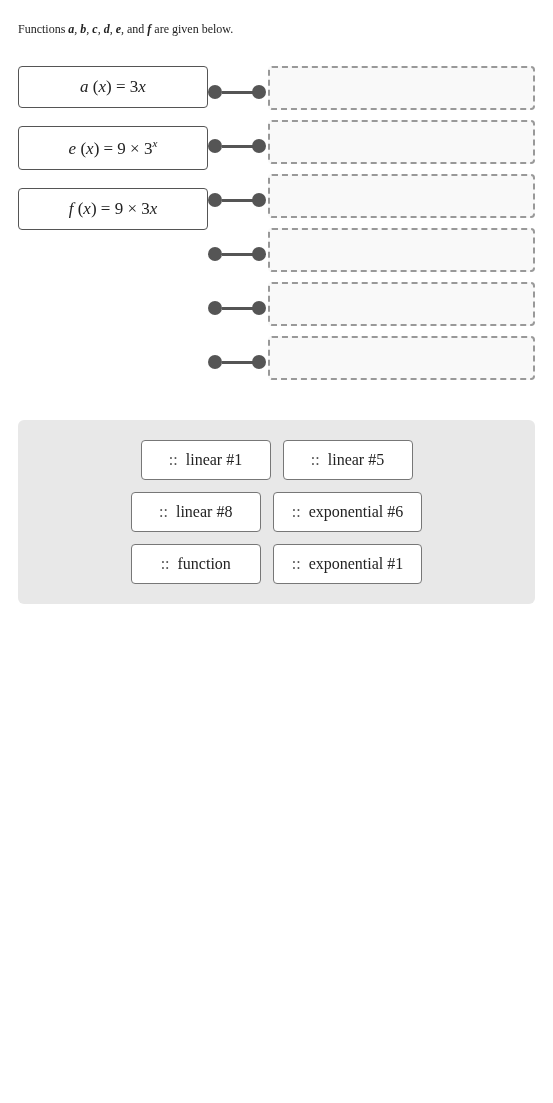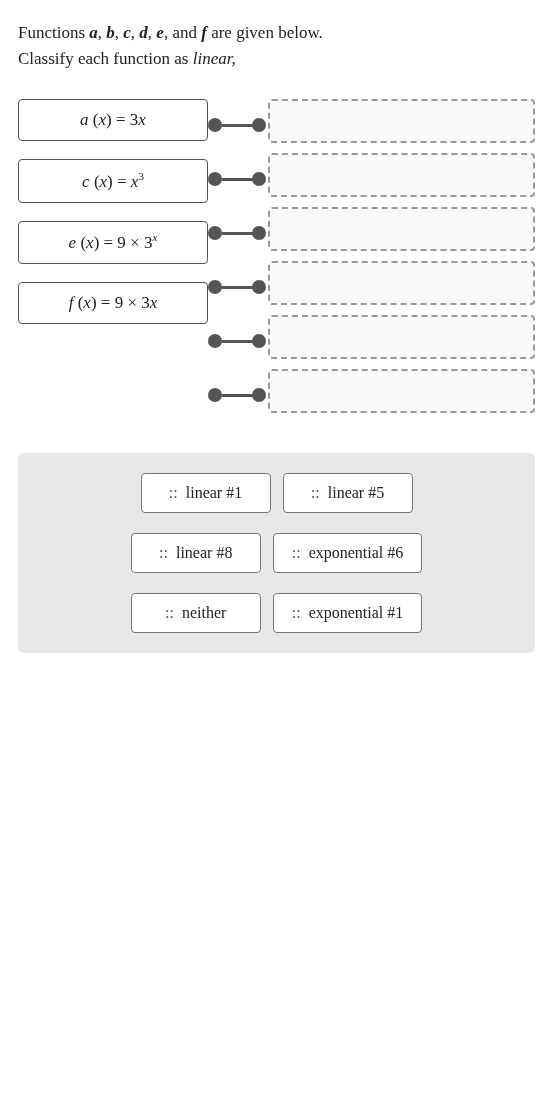--- a/index.html
+++ b/index.html
@@ -7,21 +7,21 @@
     body {
       font-family: Georgia, 'Times New Roman', serif;
       background: #ffffff;
       width: 553px;
       min-height: 1103px;
       padding: 20px 18px;
       color: #222;
     }
 
     .header {
-      font-size: 17px;
+      font-size: 12px;
       line-height: 1.5;
       margin-bottom: 28px;
     }
 
     .header em {
       font-style: italic;
       font-weight: normal;
     }
 
     .header strong {
@@ -114,21 +114,21 @@
       border-radius: 6px;
       padding: 20px 16px;
       margin-top: 10px;
     }
 
     .tiles-row {
       display: flex;
       flex-direction: row;
       gap: 12px;
       justify-content: center;
-      margin-bottom: 20px;
+      margin-bottom: 12px;
     }
 
     .tiles-row:last-child {
       margin-bottom: 0;
     }
 
     .tile {
       border: 1.5px solid #777;
       border-radius: 4px;
       padding: 10px 18px;
@@ -150,35 +150,29 @@
       vertical-align: super;
     }
   </style>
 </head>
 <body>
 
 <div class="header">
   <div>
     Functions <em><strong>a</strong></em>, <em><strong>b</strong></em>, <em><strong>c</strong></em>, <em><strong>d</strong></em>, <em><strong>e</strong></em>, and <em><strong>f</strong></em> are given below.
   </div>
-  <div>
-    Classify each function as <em>linear,</em>
-  </div>
 </div>
 
 <div class="matching-area">
 
   <div class="left-column">
     <div class="function-box">
       <span><em>a</em> (<em>x</em>) = 3<em>x</em></span>
     </div>
     <div class="function-box">
-      <span><em>c</em> (<em>x</em>) = <em>x</em><sup>3</sup></span>
-    </div>
-    <div class="function-box">
       <span><em>e</em> (<em>x</em>) = 9 × 3<sup><em>x</em></sup></span>
     </div>
     <div class="function-box">
       <span><em>f</em> (<em>x</em>) = 9 × 3<em>x</em></span>
     </div>
   </div>
 
   <div class="connector-column" style="margin-top:2px; gap:10px;">
     <div class="connector">
       <div class="connector-line">
@@ -251,20 +245,20 @@
       <span>linear #8</span>
     </div>
     <div class="tile">
       <span class="tile-dots">::</span>
       <span>exponential #6</span>
     </div>
   </div>
   <div class="tiles-row">
     <div class="tile">
       <span class="tile-dots">::</span>
-      <span>neither</span>
+      <span>function</span>
     </div>
     <div class="tile">
       <span class="tile-dots">::</span>
       <span>exponential #1</span>
     </div>
   </div>
 </div>
 
 </body></html>

